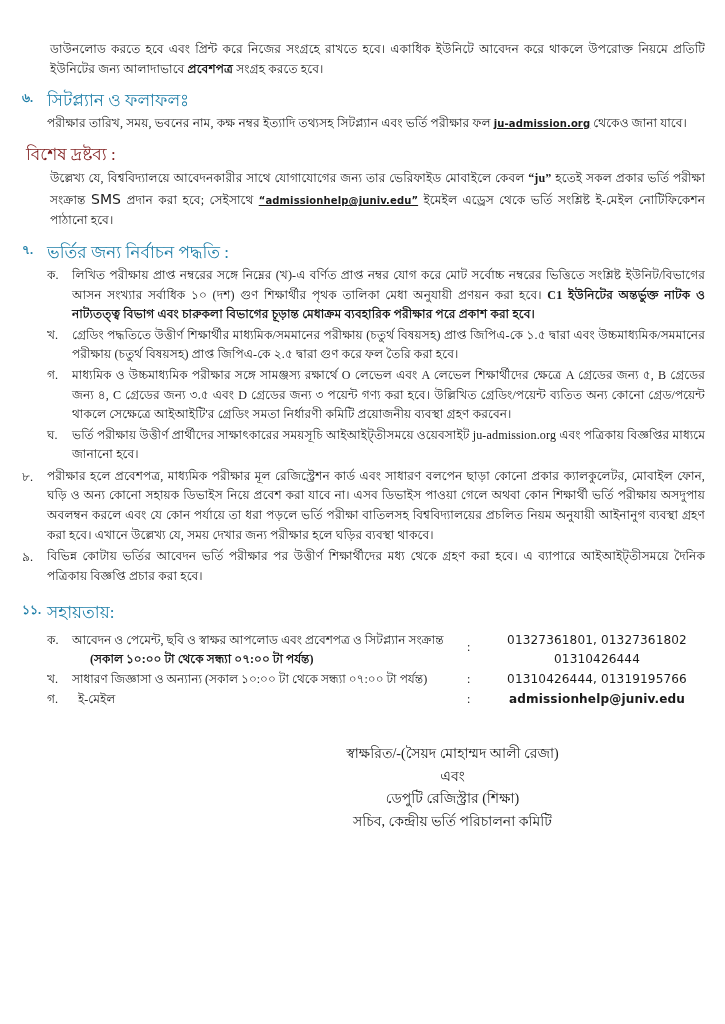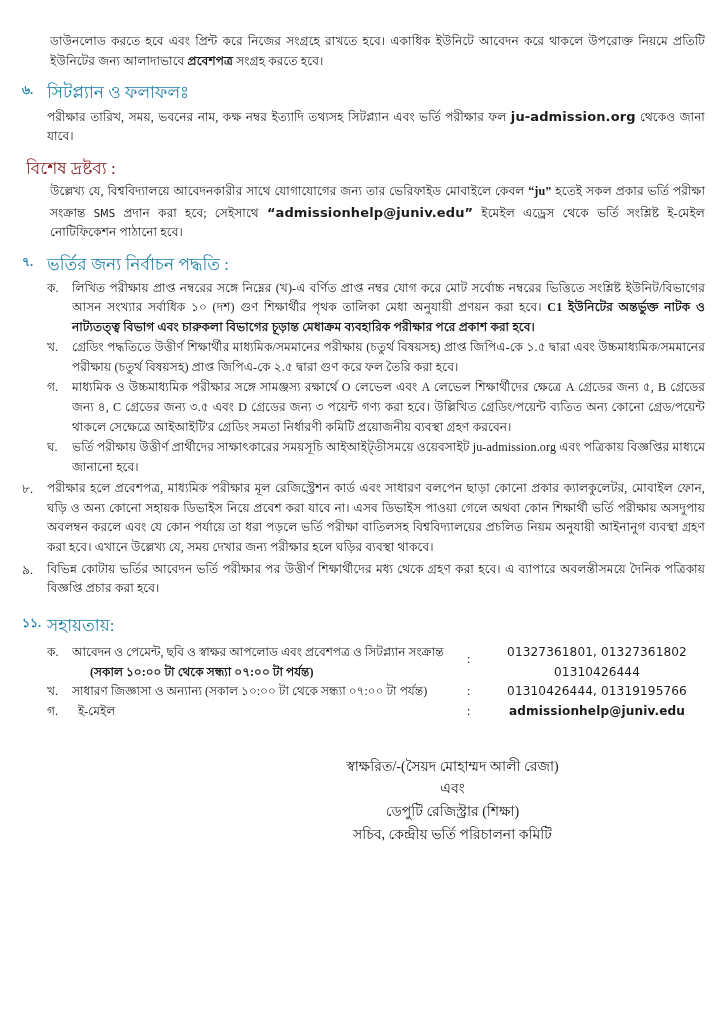--- a/index.html
+++ b/index.html
@@ -14,21 +14,21 @@
     overflow: hidden;
   }
   .page {
     position: relative;
     width: 725px; height: 1024px;
     background: #ffffff;
     padding: 24px 20px 0 20px;
   }
   .content {
     width: 685px;
-    margin: 8px auto;
+    margin: 16px auto;
   }
 
   
   .para {
     font-size: 12.1px;
     line-height: 1.62;
     text-align: justify;
     color: #1b1b1b;
     letter-spacing: 0.01em;
   }
@@ -116,26 +116,27 @@
     margin-top: 34px;
     text-align: center;
     padding-left: 180px;
     font-size: 14px;
     line-height: 1.62;
   }
   .signature div { white-space: nowrap; }
 
   .latin {
     font-family: "DejaVu Sans", "Liberation Sans", sans-serif;
-    font-size: 13px;
+    font-size: 10px;
     font-weight: bold;
+    text-decoration: underline;
   }
   .latin-reg {
     font-family: "DejaVu Sans", "Liberation Sans", sans-serif;
-    font-size: 10px;
+    font-size: 14px;
   }
 </style>
 </head>
 <body>
 
 <div class="page">
   <div class="content">
 
     <div class="para top-para">
       <span>ডাউনলোড করতে হবে এবং প্রিন্ট করে নিজের সংগ্রহে রাখতে হবে। একাধিক ইউনিটে আবেদন করে থাকলে উপরোক্ত নিয়মে প্রতিটি ইউনিটের জন্য আলাদাভাবে </span><b>প্রবেশপত্র</b><span> সংগ্রহ করতে হবে।</span>
@@ -185,21 +186,21 @@
       </div>
     </div>
 
     <div class="section" style="margin-top:2px">
       <div class="section-marker plain">৮.</div>
       <div class="section-body para">পরীক্ষার হলে প্রবেশপত্র, মাধ্যমিক পরীক্ষার মূল রেজিস্ট্রেশন কার্ড এবং সাধারণ বলপেন ছাড়া কোনো প্রকার ক্যালকুলেটর, মোবাইল ফোন, ঘড়ি ও অন্য কোনো সহায়ক ডিভাইস নিয়ে প্রবেশ করা যাবে না। এসব ডিভাইস পাওয়া গেলে অথবা কোন শিক্ষার্থী ভর্তি পরীক্ষায় অসদুপায় অবলম্বন করলে এবং যে কোন পর্যায়ে তা ধরা পড়লে ভর্তি পরীক্ষা বাতিলসহ বিশ্ববিদ্যালয়ের প্রচলিত নিয়ম অনুযায়ী আইনানুগ ব্যবস্থা গ্রহণ করা হবে। এখানে উল্লেখ্য যে, সময় দেখার জন্য পরীক্ষার হলে ঘড়ির ব্যবস্থা থাকবে।</div>
     </div>
 
     <div class="section" style="margin-top:2px">
       <div class="section-marker plain">৯.</div>
-      <div class="section-body para">বিভিন্ন কোটায় ভর্তির আবেদন ভর্তি পরীক্ষার পর উত্তীর্ণ শিক্ষার্থীদের মধ্য থেকে গ্রহণ করা হবে। এ ব্যাপারে অবলম্তীসময়ে দৈনিক পত্রিকায় বিজ্ঞপ্তি প্রচার করা হবে।</div>
+      <div class="section-body para">বিভিন্ন কোটায় ভর্তির আবেদন ভর্তি পরীক্ষার পর উত্তীর্ণ শিক্ষার্থীদের মধ্য থেকে গ্রহণ করা হবে। এ ব্যাপারে আইআইট্তীসময়ে দৈনিক পত্রিকায় বিজ্ঞপ্তি প্রচার করা হবে।</div>
     </div>
 
 
     <div class="section" style="margin-top:14px">
       <div class="section-marker">১১.</div>
       <div class="section-body">
         <div class="heading">সহায়তায়:</div>
 
         <table class="contact-table">
           <tbody>

